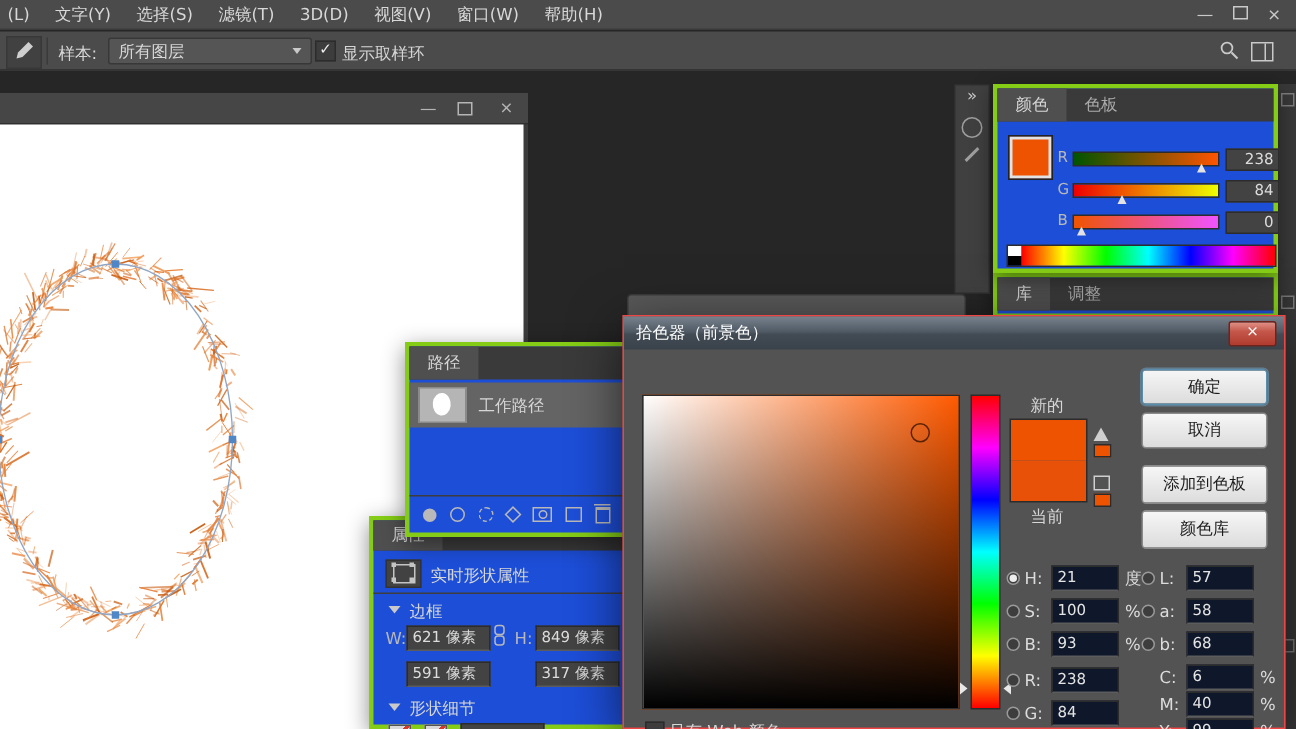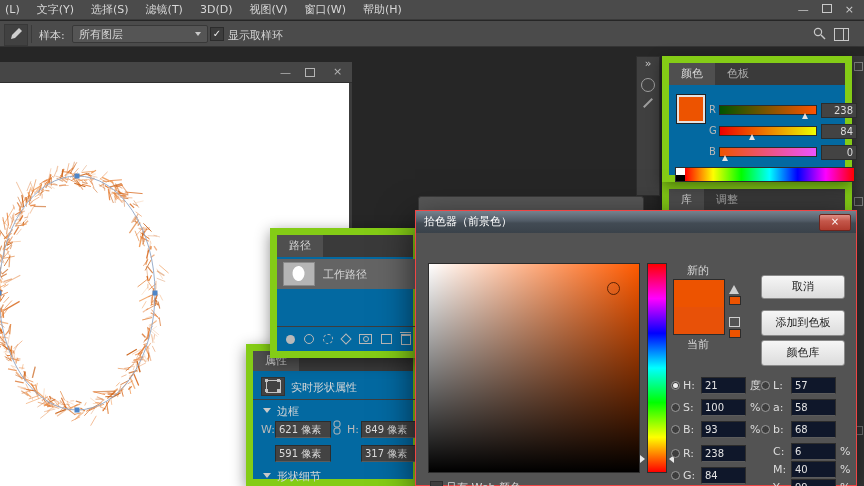--- a/index.html
+++ b/index.html
@@ -12,21 +12,21 @@
   
   .menubar{position:absolute;left:0;top:0;width:864px;height:20px;background:#4b4b4b;border-bottom:1px solid #3a3a3a;display:flex;align-items:center;gap:17px;padding-left:5px;box-sizing:border-box}
   .menuitem{cursor:default}
   .winctl{margin-left:auto;display:flex;align-items:center;gap:13px;padding-right:10px}
   .optionsbar{position:absolute;left:0;top:21px;width:864px;height:26px;background:#4b4b4b;border-bottom:1px solid #343434;box-sizing:border-box}
   .vsep{position:absolute;width:1px;height:18px;background:#3a3a3a;top:4px}
   .dropdown{position:absolute;height:18px;background:#555;border:1px solid #383838;border-radius:2px;display:flex;align-items:center;padding:0 6px;box-sizing:border-box;gap:6px}
   .dd-arrow{width:0;height:0;border-left:3.5px solid transparent;border-right:3.5px solid transparent;border-top:4px solid #c9c9c9;margin-left:auto}
   .checkbox{width:12px;height:12px;background:#3d3d3d;border:1px solid #2c2c2c;color:#eee;font-size:10px;line-height:11px;text-align:center}
   
-  .panel{position:absolute;background:#0369a1;border:7px solid #84cc16;box-shadow:0 4px 14px rgba(0,0,0,.45);box-sizing:border-box}
+  .panel{position:absolute;background:#1d4ed8;border:3px solid #84cc16;box-shadow:0 4px 14px rgba(0,0,0,.45);box-sizing:border-box}
   .tabbar{height:22px;background:#3a3a3a;display:flex;align-items:stretch}
   .tab{padding:0 12px;line-height:22px;background:#4f4f4f;color:#d6d6d6}
   .tab.inactive{background:transparent;color:#ababab}
   .pbox{position:absolute;height:15px;background:#434343;border:1px solid #2c2c2c;border-bottom-color:#5c5c5c;color:#dcdcdc;font-size:10px;line-height:15px;padding:0 3px;box-sizing:content-box;white-space:nowrap;overflow:hidden}
   .chev{width:0;height:0;border-left:4px solid transparent;border-right:4px solid transparent;border-top:5px solid #c9c9c9}
   
   .picon{display:inline-block;vertical-align:middle}
   .i-circle-fill{width:9px;height:9px;border-radius:50%;background:#b9b9b9}
   .i-circle{width:8px;height:8px;border-radius:50%;border:1px solid #b9b9b9}
   .i-circle-dash{width:8px;height:8px;border-radius:50%;border:1px dashed #b9b9b9}
@@ -812,20 +812,21 @@
 
     <div class="abs" style="left:313px;top:52px">
       <span style="display:block;width:0;height:0;border-left:5px solid transparent;border-right:5px solid transparent;border-bottom:9px solid #cfcfcf"></span>
       <span class="gamut-chip" style="display: block; margin-top: 2px; background: rgb(237, 83, 0);"></span>
     </div>
     <div class="abs" style="left:313px;top:84px">
       <span style="display:block;width:9px;height:8px;border:1px solid #cfcfcf"></span>
       <span class="gamut-chip" style="display: block; margin-top: 2px; background: rgb(237, 83, 0);"></span>
     </div>
 
+    <div class="btn default" style="top:13px;height:22px;line-height:22px">确定</div>
     <div class="btn" style="top:77px;height:24px;line-height:24px">添加到色板</div>
     <div class="btn" style="top:42px;height:22px;line-height:22px">取消</div>
     <div class="btn" style="top:107px;height:24px;line-height:24px">颜色库</div>
 
     <div class="frow" style="left:255px;top:144px">
       <span class="radio on"></span>
       <span class="fl">H:</span>
       <span class="fv">21</span>
       <span class="fu">度</span>
     </div>

